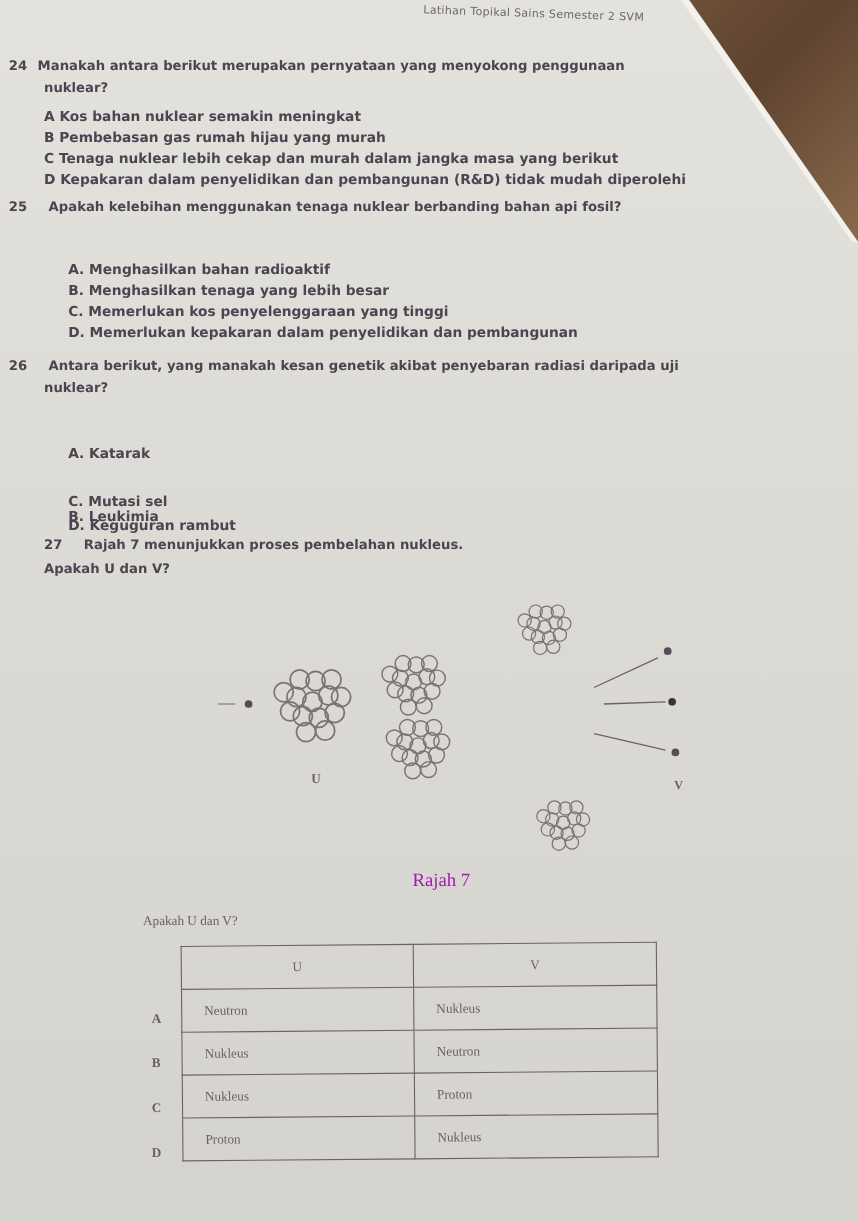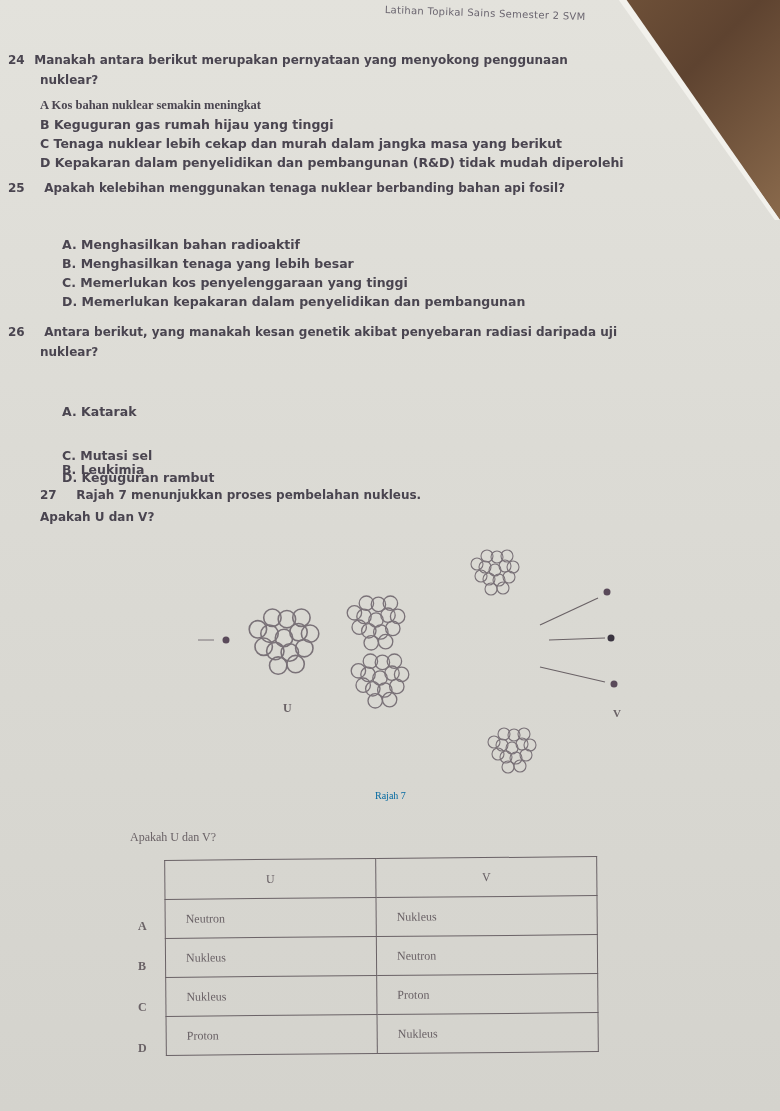--- a/index.html
+++ b/index.html
@@ -24,21 +24,21 @@
     background:#f2f1ec;
   }
   .header {
     position:absolute; left:385px; top:4px; font-size:10px; color:#6b6670;
     transform:rotate(2deg); transform-origin:left top; letter-spacing:0.3px;
   }
   .q { position:absolute; font-size:12px; font-weight:bold; line-height:20px; }
   .q .num { display:inline-block; width:22px; }
   .opt { position:absolute; font-size:12.5px; font-weight:bold; line-height:19px; white-space:nowrap; }
   .figure { position:absolute; left:180px; top:540px; width:460px; height:260px; }
-  .caption { position:absolute; left:375px; top:790px; font-family:"Liberation Serif", serif; font-size:10px; color:#0369a1; }
+  .caption { position:absolute; left:375px; top:790px; font-family:"Liberation Serif", serif; font-size:17px; color:#a21caf; }
   .q27b { position:absolute; left:130px; top:830px; font-family:"Liberation Serif", serif; font-size:12px; color:#6a6266; }
   table.ans {
     position:absolute; left:165px; top:858px; border-collapse:collapse;
     font-family:"Liberation Serif", serif; font-size:12px; color:#6a6266;
     transform:rotate(-0.5deg);
   }
   table.ans td, table.ans th {
     border:1.5px solid #6a6266; height:38px; padding:0 20px; text-align:left; font-weight:normal;
   }
   table.ans th { text-align:center; height:38px; }
@@ -55,22 +55,22 @@
 <div class="desk"></div>
 <div class="fold"></div>
 
 <div class="header">Latihan Topikal Sains Semester 2 SVM</div>
 
 <div class="q" style="left:8px;top:50px;">
   <span class="num">24</span>
   <span>Manakah antara berikut merupakan pernyataan yang menyokong penggunaan</span>
 </div>
 <div class="q" style="left:40px;top:70px;">nuklear?</div>
-<div class="opt" style="left:40px;top:96px;font-family:Liberation Serif, serif;">A Kos bahan nuklear semakin meningkat</div>
-<div class="opt" style="left:40px;top:115px;">B Keguguran gas rumah hijau yang tinggi</div>
+<div class="opt" style="left:40px;top:96px;">A Kos bahan nuklear semakin meningkat</div>
+<div class="opt" style="left:40px;top:115px;">B Pembebasan gas rumah hijau yang murah</div>
 <div class="opt" style="left:40px;top:134px;">C Tenaga nuklear lebih cekap dan murah dalam jangka masa yang berikut</div>
 <div class="opt" style="left:40px;top:153px;">D Kepakaran dalam penyelidikan dan pembangunan (R&amp;D) tidak mudah diperolehi</div>
 
 <div class="q" style="left:8px;top:178px;">
   <span class="num" style="width:32px">25</span>
   <span>Apakah kelebihan menggunakan tenaga nuklear berbanding bahan api fosil?</span>
 </div>
 <div class="opt" style="left:62px;top:235px;">A. Menghasilkan bahan radioaktif</div>
 <div class="opt" style="left:62px;top:254px;">B. Menghasilkan tenaga yang lebih besar</div>
 <div class="opt" style="left:62px;top:273px;">C. Memerlukan kos penyelenggaraan yang tinggi</div>

